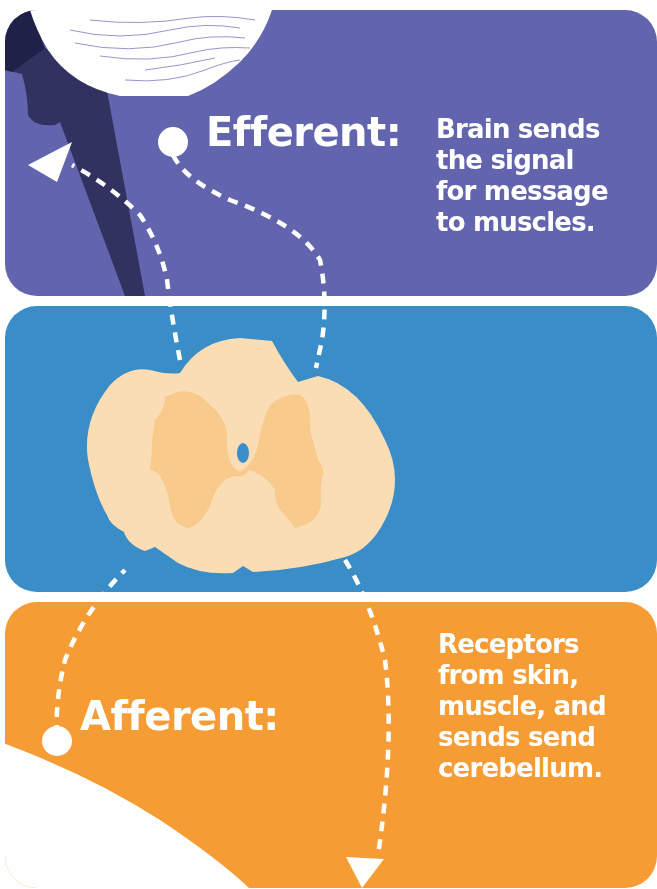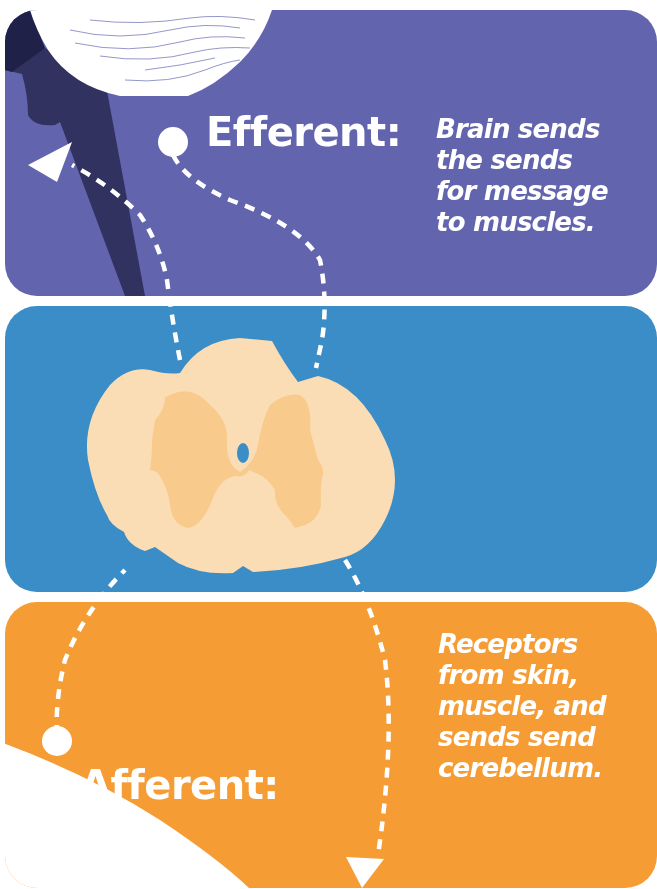--- a/index.html
+++ b/index.html
@@ -7,21 +7,21 @@
     .stage { position: absolute; left: 0; top: 0; width: 622px; height: 889px; }
     svg.art { position: absolute; left: 0; top: 0; }
     .label {
       position: absolute;
       font-family: "DejaVu Sans", sans-serif;
       font-weight: bold;
       color: #ffffff;
       white-space: nowrap;
     }
     .title { font-size: 40px; letter-spacing: -0.5px; line-height: 1; }
-    .desc { font-size: 26px; line-height: 31px; letter-spacing: -0.8px; font-style: italic; }
+    .desc { font-size: 26px; line-height: 31px; letter-spacing: -0.8px; }
     .desc div { white-space: nowrap; }
   </style>
 </head>
 <body>
 
 <div class="stage">
 
   <svg class="art" width="657" height="889" viewBox="0 0 657 889">
     <defs>
       <clipPath id="clipTop">
@@ -81,26 +81,26 @@
 
     <polygon points="28,165 72,142 57,182" fill="#FFFFFF"></polygon>
     <circle cx="173" cy="142" r="15" fill="#FFFFFF"></circle>
     <polygon points="346,857 384,859 362,888" fill="#FFFFFF"></polygon>
     <circle cx="57" cy="741" r="15" fill="#FFFFFF"></circle>
   </svg>
 
   <div class="label title" style="left:206px; top:112px;">Efferent:</div>
   <div class="label desc" style="left:436px; top:114px;">
     <div>Brain sends</div>
-    <div>the sends</div>
+    <div>the signal</div>
     <div>for message</div>
     <div>to muscles.</div>
   </div>
 
-  <div class="label title" style="left:80px; top:765px;">Afferent:</div>
+  <div class="label title" style="left:80px; top:696px;">Afferent:</div>
   <div class="label desc" style="left:438px; top:629px;">
     <div>Receptors</div>
     <div>from skin,</div>
     <div>muscle, and</div>
     <div>sends send</div>
     <div>cerebellum.</div>
   </div>
 
 </div>
 

